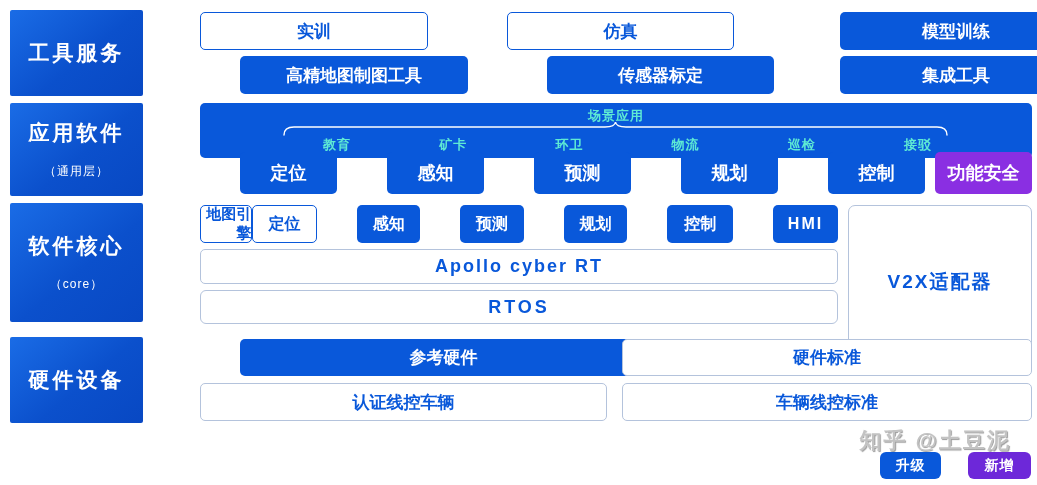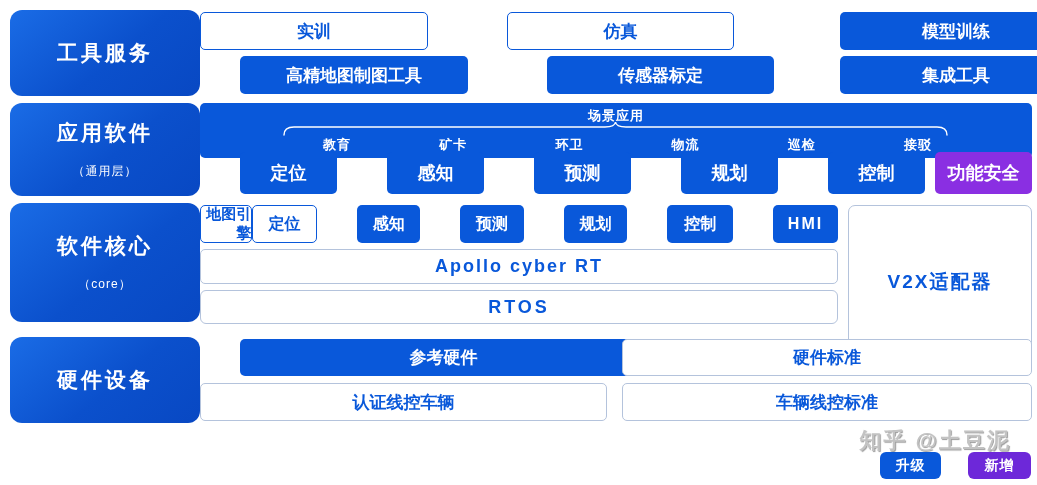--- a/index.html
+++ b/index.html
@@ -2,42 +2,42 @@
 <html><head>
 <meta charset="utf-8">
 <style>
   html,body{margin:0;padding:0;background:#ffffff;}
   .canvas{
     position:relative;width:1037px;height:485px;background:#ffffff;
     font-family:"Liberation Sans","DejaVu Sans",sans-serif;overflow:hidden;
   }
   
   .lb{
-    position:absolute;left:10px;width:190px;border-radius:12px;
+    position:absolute;left:10px;width:133px;border-radius:2px;
     background:linear-gradient(140deg,#1a6ce6 0%,#0b50cc 55%,#0848c3 100%);
     color:#fff;display:flex;flex-direction:column;align-items:center;justify-content:center;
   }
   .lb-t{font-size:21px;font-weight:bold;letter-spacing:3px;}
   .lb-s{font-size:12px;letter-spacing:1px;margin-top:16px;}
   
   .bx{
     position:absolute;display:flex;align-items:center;justify-content:center;
     border-radius:5px;font-weight:bold;box-sizing:border-box;
   }
   .solid{background:#0958da;color:#ffffff;margin-left:40px;}
   .purple{background:#8a2fe2;color:#fff;}
   .outline{background:#fff;border:1.5px solid #0958da;color:#0958da;}
   .light{background:#fff;border:1.5px solid #b4c3dc;color:#0958da;}
   .fs17{font-size:17px;}
   .fs18{font-size:18px;}
   .fs16{font-size:16px;}
   
   .scene-bar{
     position:absolute;left:200px;top:103px;width:832px;height:55px;
-    background:#0958da;border-radius:5px;color:#ffffff;
+    background:#0958da;border-radius:5px;color:#5eead4;
   }
   .scene-title{
     position:absolute;top:4px;left:0;width:100%;text-align:center;
     font-size:13px;font-weight:bold;letter-spacing:1px;
   }
   .scene-brace{position:absolute;left:83px;top:19px;width:665px;height:14px;}
   .scene-items{
     position:absolute;left:95px;right:100px;bottom:4px;
     display:flex;justify-content:space-between;
     font-size:13px;font-weight:bold;letter-spacing:1px;padding-left:28px;

